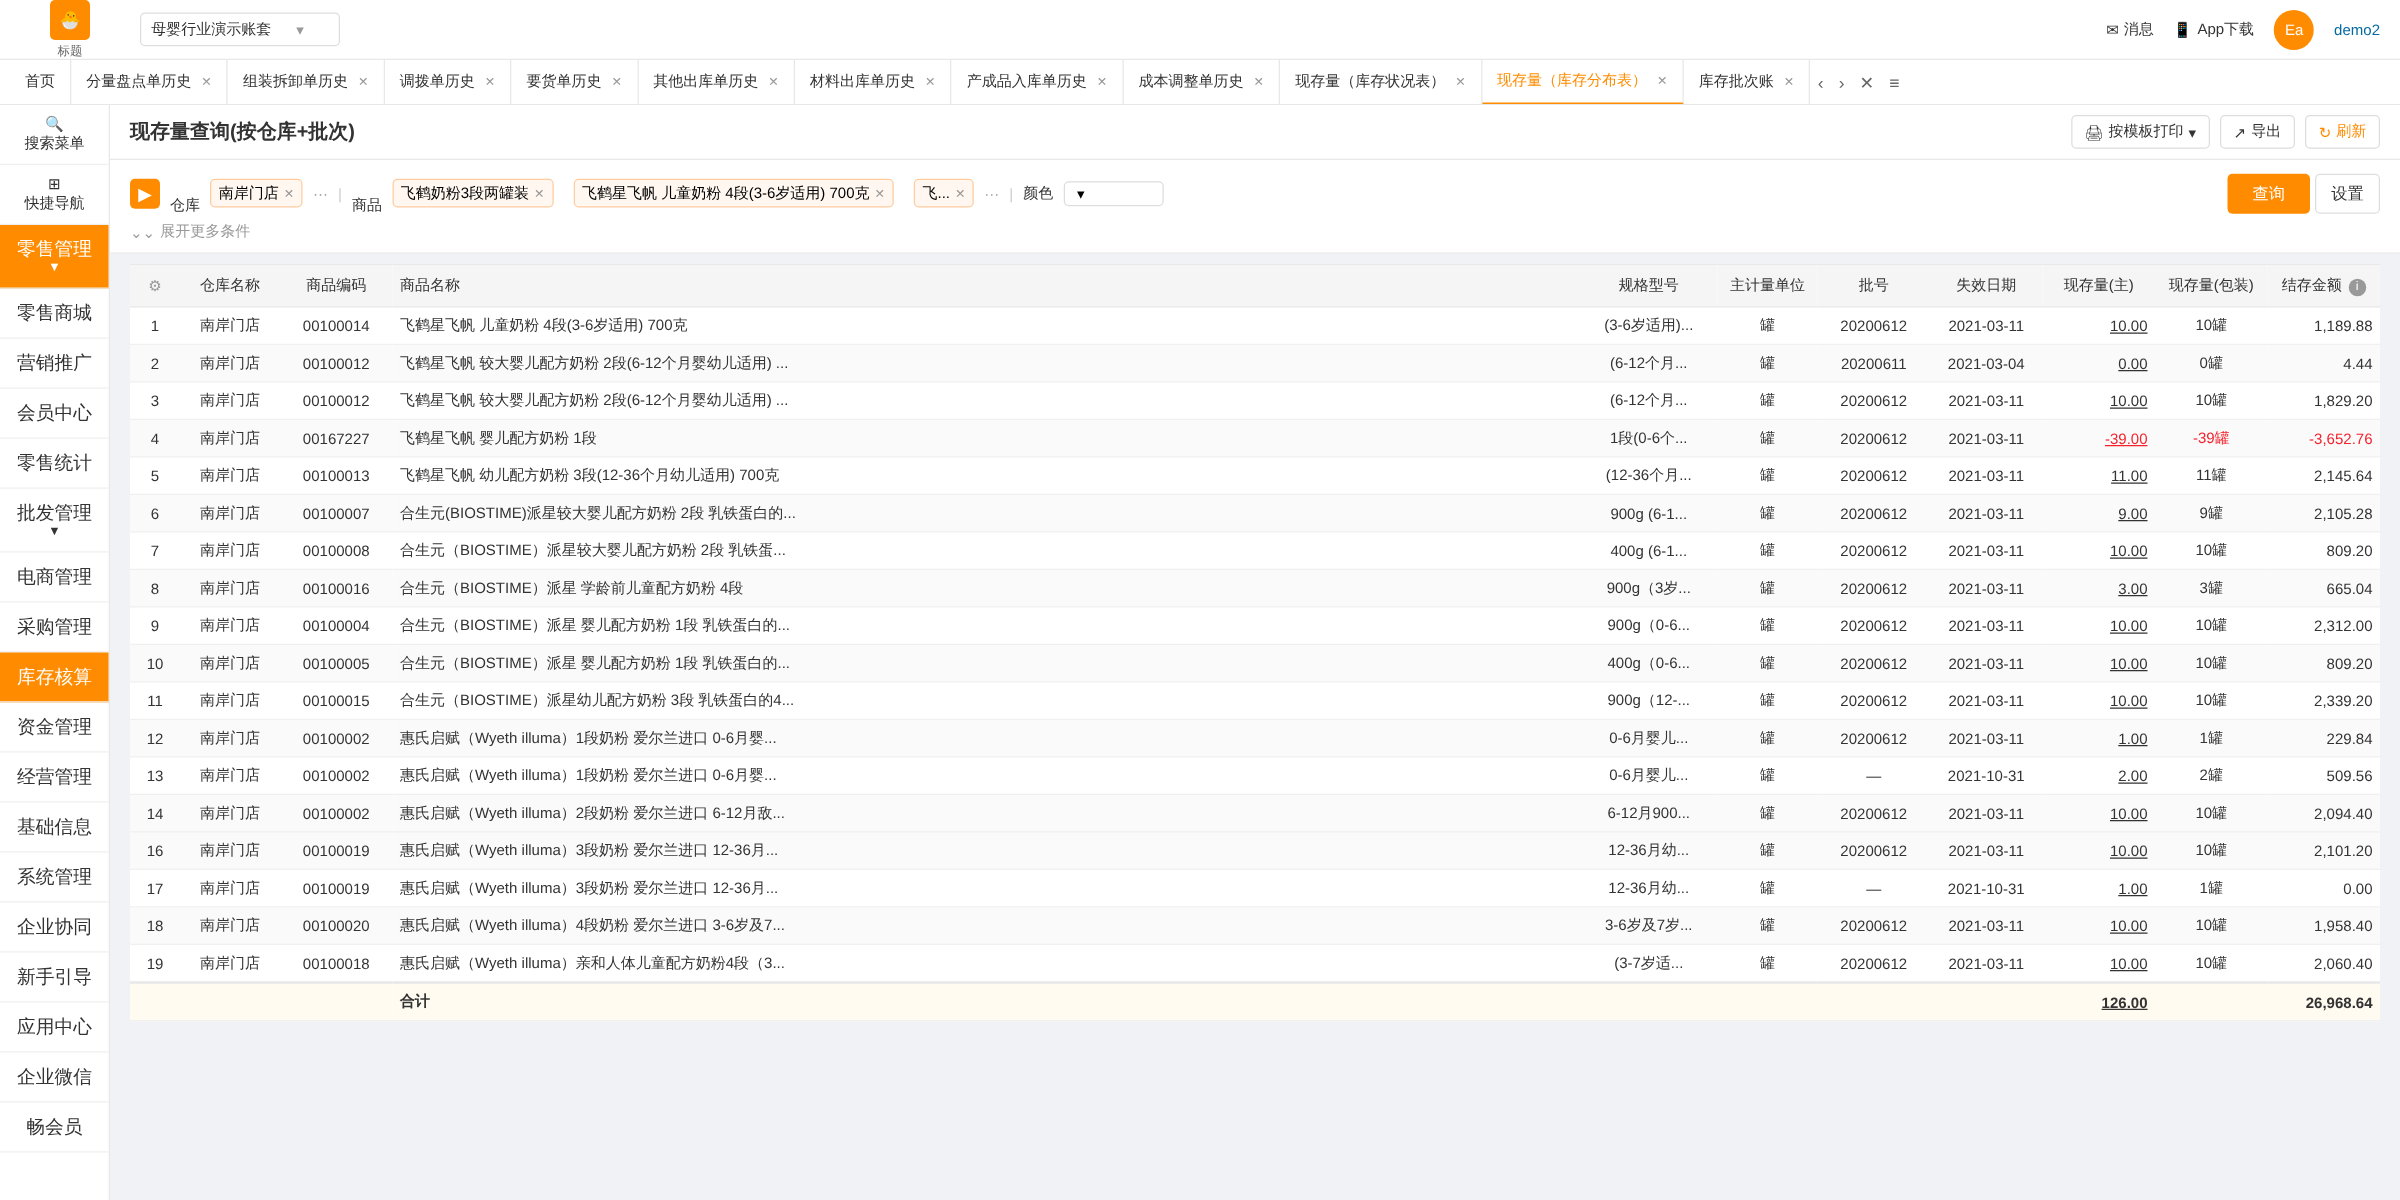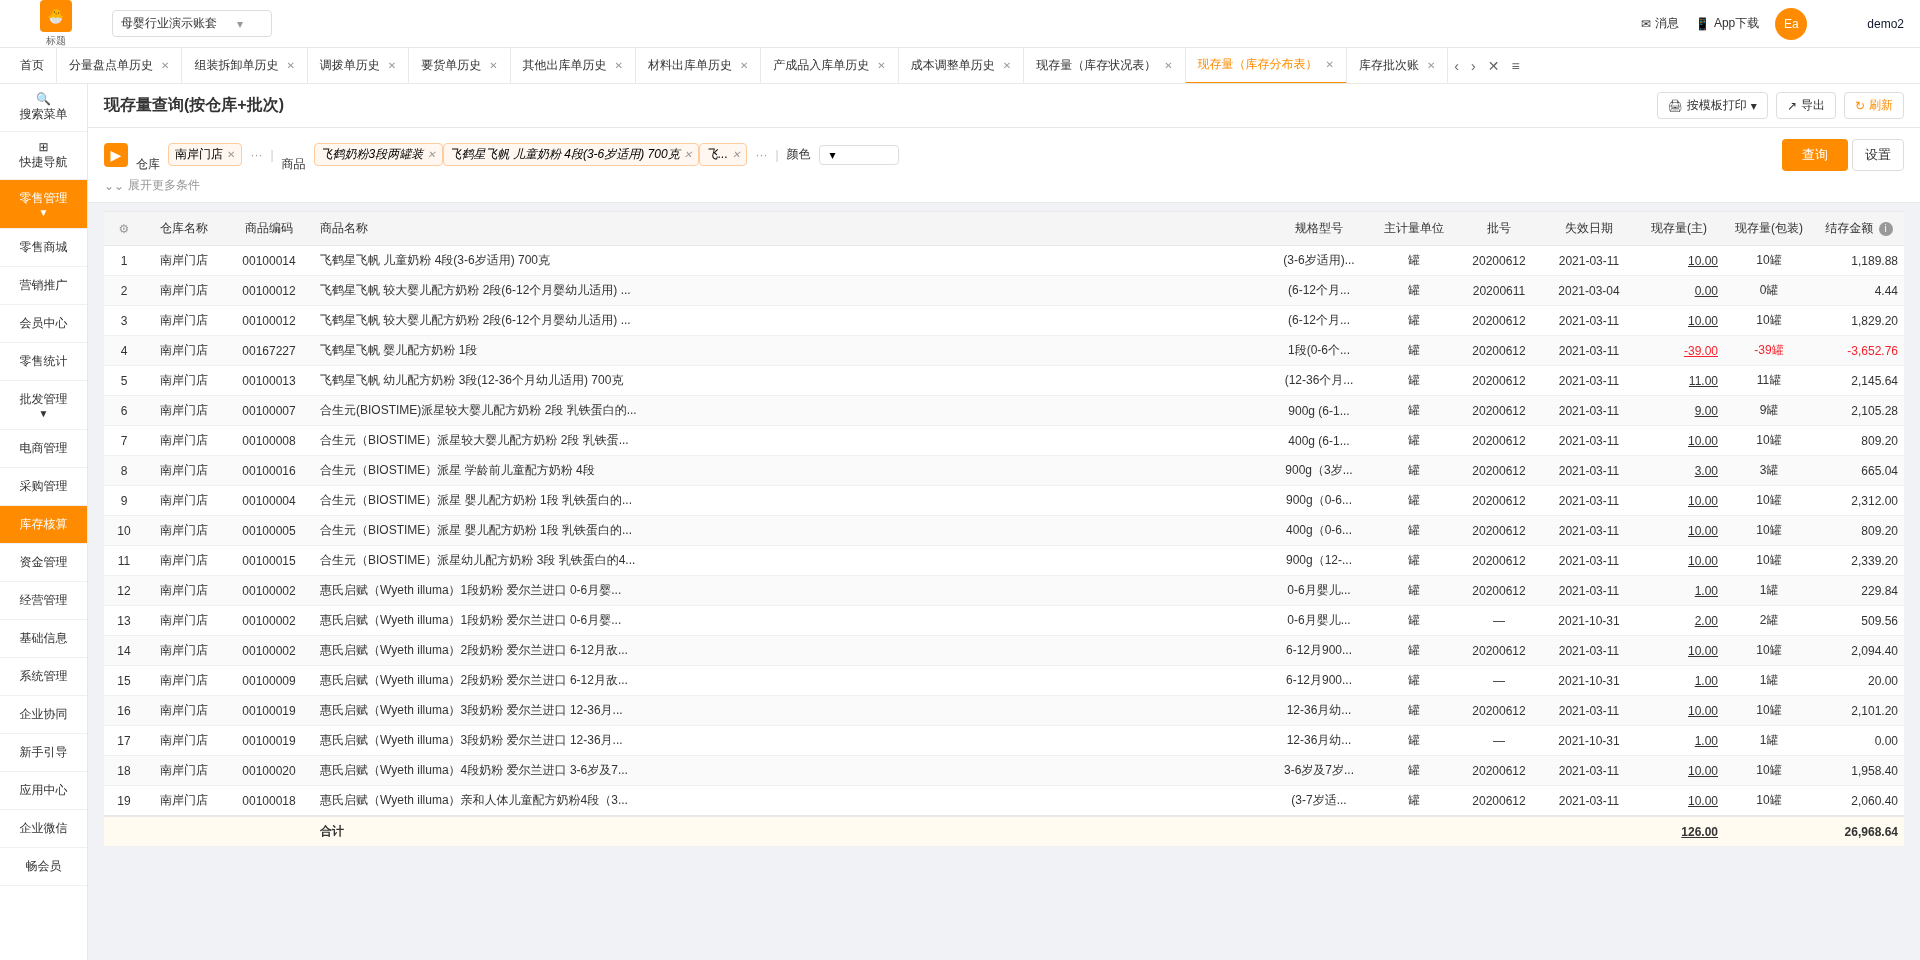--- a/index.html
+++ b/index.html
@@ -9,40 +9,40 @@
     .topbar { display: flex; align-items: center; background: #fff; height: 48px; border-bottom: 1px solid #e8e8e8; padding: 0 16px; gap: 16px; }
     .logo-area { display: flex; flex-direction: column; align-items: center; justify-content: center; width: 80px; }
     .logo-icon { width: 32px; height: 32px; background: #ff8c00; border-radius: 4px; display: flex; align-items: center; justify-content: center; color: #fff; font-size: 14px; font-weight: bold; }
     .logo-text { font-size: 10px; color: #666; margin-top: 2px; }
     .dropdown-area { display: flex; align-items: center; gap: 20px; color: #333; cursor: pointer; border: 1px solid #ddd; padding: 4px 8px; border-radius: 4px; min-width: 160px; }
     .dropdown-arrow { color: #999; }
     .topbar-right { margin-left: auto; display: flex; align-items: center; gap: 16px; }
     .topbar-msg { display: flex; align-items: center; gap: 4px; color: #333; cursor: pointer; }
     .topbar-app { display: flex; align-items: center; gap: 4px; color: #333; cursor: pointer; }
     .user-avatar { width: 32px; height: 32px; border-radius: 50%; background: #ff8c00; display: flex; align-items: center; justify-content: center; color: #fff; font-size: 12px; }
-    .user-name { color: #0f172a; cursor: pointer; margin-left: 44px; }
+    .user-name { color: #0369a1; cursor: pointer; }
 
     
     .tabbar { display: flex; align-items: center; background: #fff; height: 36px; border-bottom: 1px solid #e8e8e8; overflow-x: auto; padding: 0 8px; }
     .tab-item { display: flex; align-items: center; padding: 0 12px; height: 36px; white-space: nowrap; border-right: 1px solid #e8e8e8; cursor: pointer; color: #333; gap: 4px; flex-shrink: 0; }
     .tab-item.home { color: #333; font-weight: normal; }
     .tab-item.active { color: #ff8c00; border-bottom: 2px solid #ff8c00; }
     .tab-close { color: #999; font-size: 10px; cursor: pointer; margin-left: 4px; }
     .tab-nav-btn { padding: 0 6px; cursor: pointer; color: #666; font-size: 14px; }
 
     
     .layout { display: flex; height: calc(960px - 48px - 36px); }
 
     
     .sidebar { width: 88px; background: #fff; border-right: 1px solid #e8e8e8; display: flex; flex-direction: column; overflow-y: auto; }
     .sidebar-search { padding: 8px; border-bottom: 1px solid #f0f0f0; text-align: center; cursor: pointer; color: #333; }
     .sidebar-shortcut { padding: 8px; border-bottom: 1px solid #f0f0f0; text-align: center; cursor: pointer; color: #333; }
     .sidebar-item { padding: 10px 4px; text-align: center; cursor: pointer; color: #333; border-bottom: 1px solid #f0f0f0; }
     .sidebar-item.active { background: #ff8c00; color: #fff; }
-    .sidebar-item .item-label { font-size: 12px; }
+    .sidebar-item .item-label { font-size: 15px; }
     .sidebar-item .item-arrow { font-size: 10px; }
 
     
     .main { flex: 1; display: flex; flex-direction: column; overflow: hidden; }
 
     
     .page-header { background: #fff; padding: 8px 16px; display: flex; align-items: center; justify-content: space-between; border-bottom: 1px solid #e8e8e8; }
     .page-title { font-size: 16px; font-weight: bold; color: #333; }
     .header-actions { display: flex; align-items: center; gap: 8px; }
     .btn-print { display: flex; align-items: center; gap: 4px; border: 1px solid #ddd; padding: 4px 10px; border-radius: 4px; cursor: pointer; color: #333; background: #fff; }
@@ -51,21 +51,21 @@
 
     
     .filter-area { background: #fff; padding: 8px 16px; border-bottom: 1px solid #e8e8e8; }
     .filter-row { display: flex; align-items: center; gap: 8px; flex-wrap: nowrap; }
     .filter-expand-btn { background: #ff8c00; color: #fff; width: 24px; height: 24px; border-radius: 4px; display: flex; align-items: center; justify-content: center; cursor: pointer; font-size: 14px; flex-shrink: 0; }
     .filter-label { color: #333; white-space: nowrap; flex-shrink: 0; margin-top: 20px; }
     .filter-tag { display: flex; align-items: center; background: #fff7f0; border: 1px solid #ffcca0; border-radius: 4px; padding: 2px 6px; gap: 4px; }
     .filter-tag-close { cursor: pointer; color: #999; font-size: 10px; }
     .filter-ellipsis { color: #999; }
     .filter-separator { color: #ccc; }
-    .product-tags { display: flex; align-items: flex-end; flex-wrap: wrap; gap: 0; font-style: italic; }
+    .product-tags { display: flex; align-items: flex-end; flex-wrap: wrap; gap: 16px; }
     .color-label { color: #333; }
     .color-dropdown { display: flex; align-items: center; gap: 2px; border: 1px solid #ddd; border-radius: 4px; padding: 2px 8px; cursor: pointer; min-width: 80px; }
     .more-conditions { display: flex; align-items: center; gap: 4px; color: #999; cursor: pointer; font-size: 12px; margin-top: 4px; }
     .btn-query { background: #ff8c00; color: #fff; border: none; padding: 6px 20px; border-radius: 4px; cursor: pointer; font-size: 13px; }
     .btn-settings { background: #fff; color: #333; border: 1px solid #ddd; padding: 6px 12px; border-radius: 4px; cursor: pointer; font-size: 13px; }
 
     
     .table-area { flex: 1; overflow: auto; padding: 0 16px 8px; }
     table { width: 100%; border-collapse: collapse; background: #fff; margin-top: 8px; }
     thead tr { background: #f5f5f5; }
@@ -499,33 +499,20 @@
     <td>00100002</td>
     <td class="text-left col-name">惠氏启赋（Wyeth illuma）2段奶粉 爱尔兰进口 6-12月敌...</td>
     <td>6-12月900...</td>
     <td>罐</td>
     <td>20200612</td>
     <td>2021-03-11</td>
     <td class="text-right" style=""><span style="text-decoration:underline;cursor:pointer;">10.00</span></td>
     <td style="">10罐</td>
     <td class="text-right" style="">2,094.40</td>
   </tr>
-            <tr style="background: rgb(255, 255, 255);">
-    <td>15</td>
-    <td>南岸门店</td>
-    <td>00100009</td>
-    <td class="text-left col-name">惠氏启赋（Wyeth illuma）2段奶粉 爱尔兰进口 6-12月敌...</td>
-    <td>6-12月900...</td>
-    <td>罐</td>
-    <td>—</td>
-    <td>2021-10-31</td>
-    <td class="text-right" style=""><span style="text-decoration:underline;cursor:pointer;">1.00</span></td>
-    <td style="">1罐</td>
-    <td class="text-right" style="">20.00</td>
-  </tr>
             <tr style="background: rgb(250, 250, 250);">
     <td>16</td>
     <td>南岸门店</td>
     <td>00100019</td>
     <td class="text-left col-name">惠氏启赋（Wyeth illuma）3段奶粉 爱尔兰进口 12-36月...</td>
     <td>12-36月幼...</td>
     <td>罐</td>
     <td>20200612</td>
     <td>2021-03-11</td>
     <td class="text-right" style=""><span style="text-decoration:underline;cursor:pointer;">10.00</span></td>

